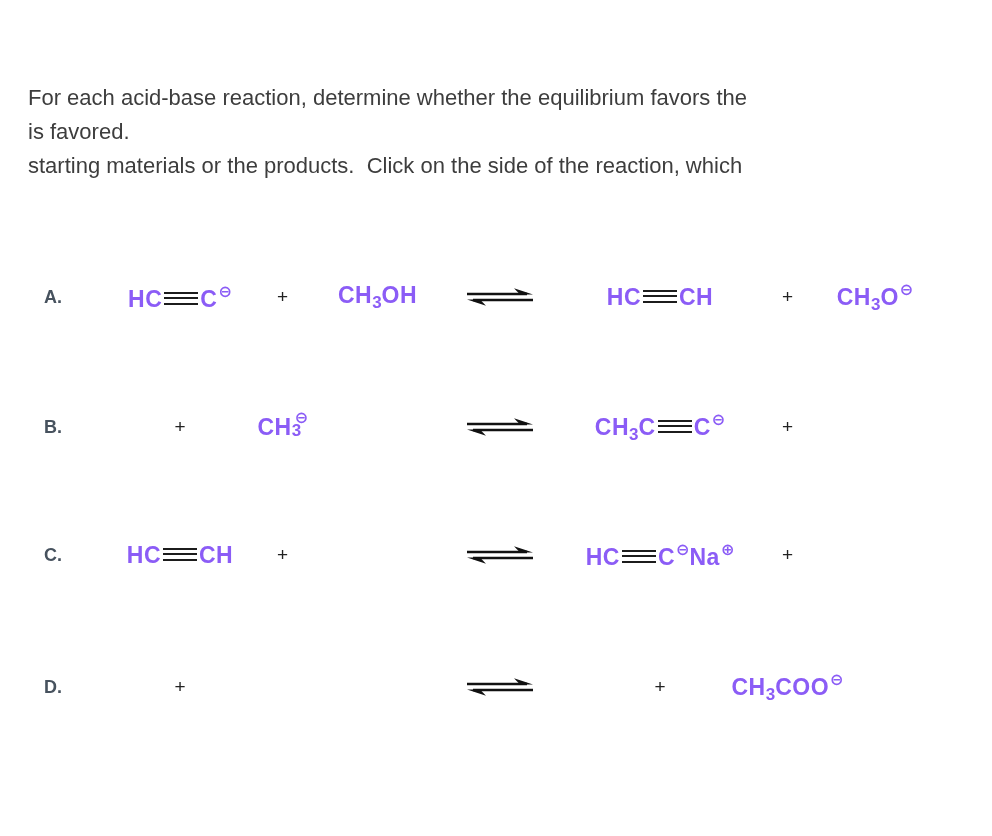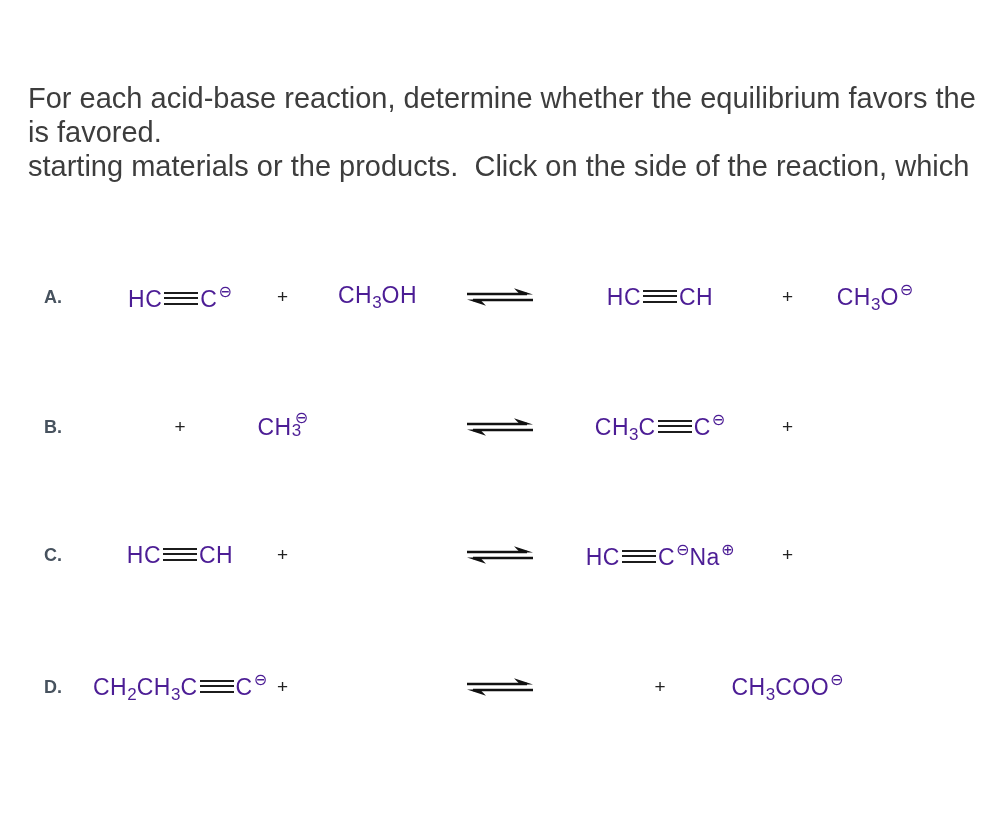--- a/index.html
+++ b/index.html
@@ -15,21 +15,21 @@
     background: #ffffff;
     overflow: hidden;
   }
 
   
   .instructions {
     position: absolute;
     left: 28px;
     top: 81px;
     color: #3d3d3d;
-    font-size: 29px;
+    font-size: 22px;
     line-height: 34px;
   }
   .instructions div { white-space: pre; }
 
   
   .reactions-area { position: absolute; left: 0; top: 0; width: 992px; height: 836px; }
   .reaction-row {
     position: absolute;
     left: 30px;
     width: 930px;
@@ -51,23 +51,24 @@
   .plus {
     text-align: center;
     font-size: 19px;
     color: #222222;
   }
   .arrow-cell { display: flex; justify-content: center; align-items: center; }
 
   
   .formula {
     font-size: 23px;
-    color: #4c1d95;
+    color: #8b5cf6;
     white-space: pre;
     letter-spacing: 0.5px;
+    font-weight: bold;
   }
   .formula .tx { display: inline; }
   .formula .sb {
     font-size: 17px;
     vertical-align: -5px;
     letter-spacing: 0;
   }
   .formula .chg {
     font-size: 16px;
     vertical-align: 10px;
@@ -202,23 +203,20 @@
       <div class="species-cell">
             <span class="formula"><span class="tx">HC</span><span class="bond3"></span><span class="tx">C</span><span class="chg">⊖</span><span class="tx">Na</span><span class="chg">⊕</span></span>
           </div>
       <span class="plus">+</span>
     </div>
   </div>
 
   <div class="reaction-row" style="top: 655px;">
     <span class="rx-label">D.</span>
     <div class="side left">
-      <div class="species-cell">
-            <span class="formula"><span class="tx">CH</span><span class="sb">2</span><span class="tx">CH</span><span class="sb">3</span><span class="tx">C</span><span class="bond3"></span><span class="tx">C</span><span class="chg">⊖</span></span>
-          </div>
       <span class="plus">+</span>
     </div>
     <div class="arrow-cell">
       <svg class="eq-svg" width="72" height="20" viewBox="0 0 72 20" aria-hidden="true">
         <line x1="3" y1="7" x2="63" y2="7" stroke="#111" stroke-width="2.4"></line>
         <polygon points="69,7.6 50,1.2 56,7.6" fill="#111"></polygon>
         <line x1="9" y1="13" x2="69" y2="13" stroke="#111" stroke-width="2.4"></line>
         <polygon points="3,12.4 22,18.8 16,12.4" fill="#111"></polygon>
       </svg>
     </div>

